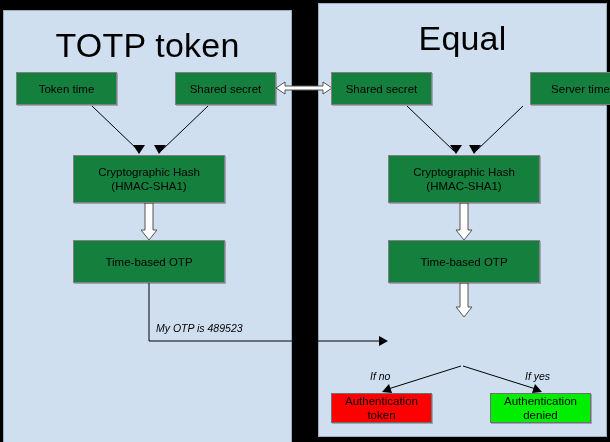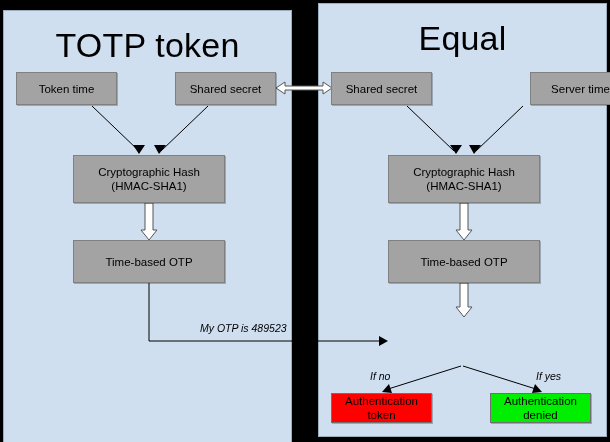--- a/index.html
+++ b/index.html
@@ -33,21 +33,21 @@
     font-size: 34px;
     line-height: 40px;
     color: #000000;
     letter-spacing: 0.2px;
   }
 
   .node {
     position: absolute;
     box-sizing: border-box;
     border: 1px solid #808080;
-    background: #a3a3a3;
+    background: #15803d;
     color: #000000;
     font-size: 11.5px;
     line-height: 14px;
     display: flex;
     align-items: center;
     justify-content: center;
     text-align: center;
     box-shadow: 1px 1px 0 rgba(0,0,0,0.25);
   }
   .node.decision {
@@ -153,37 +153,37 @@
 
   <div class="node" style="left:175px; top:72px;  width:101px; height:33px;">Shared secret</div>
 
   <div class="node" style="left:73px;  top:155px; width:152px; height:48px; flex-direction:column;">
     <span>Cryptographic Hash</span>
     <span>(HMAC-SHA1)</span>
   </div>
 
   <div class="node" style="left:73px;  top:240px; width:152px; height:43px;">Time-based OTP</div>
 
-  <div class="edge-label" style="left:156px; top:322px;margin-left:44px;">My OTP is 489523</div>
+  <div class="edge-label" style="left:156px; top:322px;">My OTP is 489523</div>
 
   <div class="node" style="left:331px; top:72px;  width:101px; height:33px;">Shared secret</div>
 
   <div class="node" style="left:490px; top:72px;  width:101px; height:33px;margin-left:40px;">Server time</div>
 
   <div class="node" style="left:388px; top:155px; width:152px; height:48px; flex-direction:column;">
     <span>Cryptographic Hash</span>
     <span>(HMAC-SHA1)</span>
   </div>
 
   <div class="node" style="left:388px; top:240px; width:152px; height:43px;">Time-based OTP</div>
 
 
   <div class="edge-label" style="left:370px; top:370px;">If no</div>
 
-  <div class="edge-label" style="left:536px; top:370px;">If yes</div>
+  <div class="edge-label" style="left:525px; top:370px;">If yes</div>
 
   <div class="node deny" style="left:331px; top:393px; width:101px; height:30px; flex-direction:column;">
     <span>Authentication</span>
     <span>token</span>
   </div>
 
   <div class="node allow" style="left:490px; top:393px; width:101px; height:30px; flex-direction:column;">
     <span>Authentication</span>
     <span>denied</span>
   </div>

